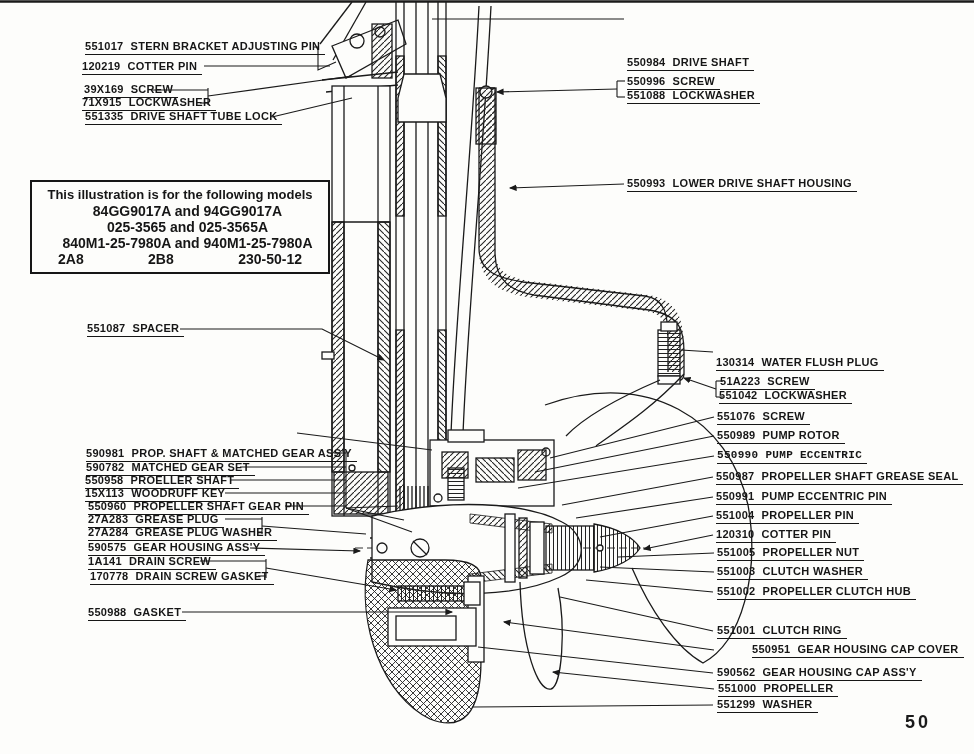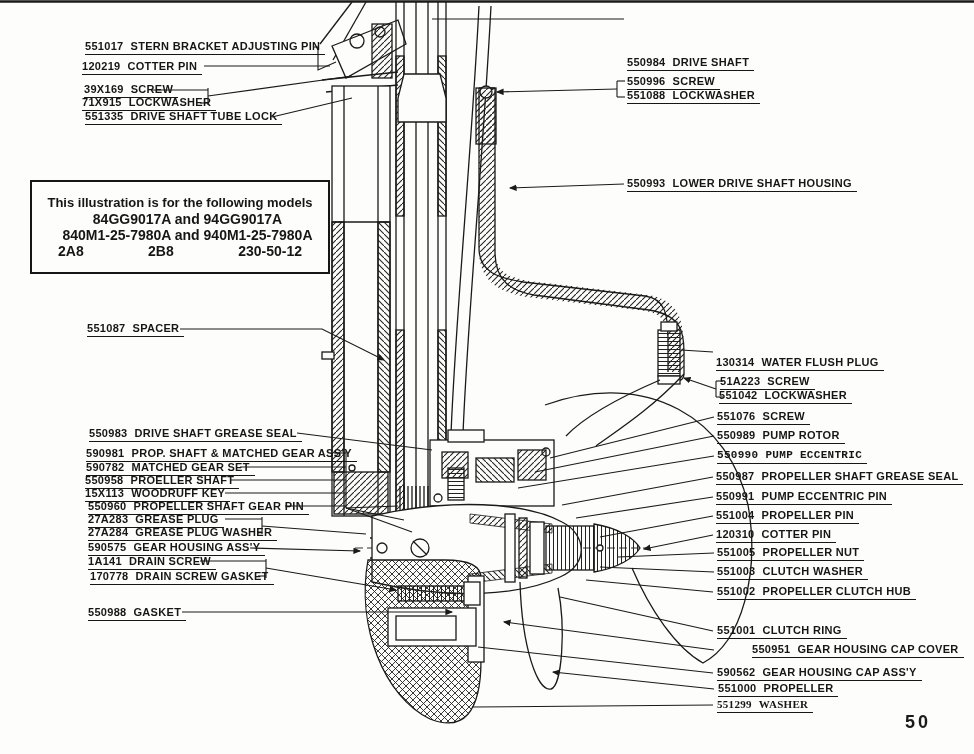--- a/index.html
+++ b/index.html
@@ -220,21 +220,20 @@
     </g>
   </svg>
 
   <div class="callouts">
       <div class="callout" style="left: 85px; top: 40px;"><span class="pn">551017</span><span>STERN BRACKET ADJUSTING PIN</span></div>
       <div class="callout" style="left: 82px; top: 60px;"><span class="pn">120219</span><span>COTTER PIN</span></div>
       <div class="callout" style="left: 84px; top: 83px;"><span class="pn">39X169</span><span>SCREW</span></div>
       <div class="callout" style="left: 82px; top: 96px;"><span class="pn">71X915</span><span>LOCKWASHER</span></div>
       <div class="callout" style="left: 85px; top: 110px;"><span class="pn">551335</span><span>DRIVE SHAFT TUBE LOCK</span></div>
       <div class="callout" style="left: 87px; top: 322px;"><span class="pn">551087</span><span>SPACER</span></div>
-      <div class="callout" style="left: 89px; top: 427px;"><span class="pn">550983</span><span>DRIVE SHAFT GREASE SEAL</span></div>
       <div class="callout" style="left: 86px; top: 447px;"><span class="pn">590981</span><span>PROP. SHAFT &amp; MATCHED GEAR ASS'Y</span></div>
       <div class="callout" style="left: 86px; top: 461px;"><span class="pn">590782</span><span>MATCHED GEAR SET</span></div>
       <div class="callout" style="left: 85px; top: 474px;"><span class="pn">550958</span><span>PROELLER SHAFT</span></div>
       <div class="callout" style="left: 85px; top: 487px;"><span class="pn">15X113</span><span>WOODRUFF KEY</span></div>
       <div class="callout" style="left: 88px; top: 500px;"><span class="pn">550960</span><span>PROPELLER SHAFT GEAR PIN</span></div>
       <div class="callout" style="left: 88px; top: 513px;"><span class="pn">27A283</span><span>GREASE PLUG</span></div>
       <div class="callout" style="left: 88px; top: 526px;"><span class="pn">27A284</span><span>GREASE PLUG WASHER</span></div>
       <div class="callout" style="left: 88px; top: 541px;"><span class="pn">590575</span><span>GEAR HOUSING ASS'Y</span></div>
       <div class="callout" style="left: 88px; top: 555px;"><span class="pn">1A141</span><span>DRAIN SCREW</span></div>
       <div class="callout" style="left: 90px; top: 570px;"><span class="pn">170778</span><span>DRAIN SCREW GASKET</span></div>
@@ -253,26 +252,27 @@
       <div class="callout" style="left: 716px; top: 490px;"><span class="pn">550991</span><span>PUMP ECCENTRIC PIN</span></div>
       <div class="callout" style="left: 716px; top: 509px;"><span class="pn">551004</span><span>PROPELLER PIN</span></div>
       <div class="callout" style="left: 716px; top: 528px;"><span class="pn">120310</span><span>COTTER PIN</span></div>
       <div class="callout" style="left: 717px; top: 546px;"><span class="pn">551005</span><span>PROPELLER NUT</span></div>
       <div class="callout" style="left: 717px; top: 565px;"><span class="pn">551003</span><span>CLUTCH WASHER</span></div>
       <div class="callout" style="left: 717px; top: 585px;"><span class="pn">551002</span><span>PROPELLER CLUTCH HUB</span></div>
       <div class="callout" style="left: 717px; top: 624px;"><span class="pn">551001</span><span>CLUTCH RING</span></div>
       <div class="callout" style="left: 752px; top: 643px;"><span class="pn">550951</span><span>GEAR HOUSING CAP COVER</span></div>
       <div class="callout" style="left: 717px; top: 666px;"><span class="pn">590562</span><span>GEAR HOUSING CAP ASS'Y</span></div>
       <div class="callout" style="left: 718px; top: 682px;"><span class="pn">551000</span><span>PROPELLER</span></div>
-      <div class="callout" style="left: 717px; top: 698px; font-family: Liberation Serif, serif;"><span class="pn">551299</span><span>WASHER</span></div>
+      <div class="callout" style="left: 717px; top: 698px;"><span class="pn">551299</span><span>WASHER</span></div>
     </div>
 
   <div class="models-box">
     <div class="mb-title">This illustration is for the following models</div>
     <div class="mb-line">84GG9017A and 94GG9017A</div>
+    <div class="mb-line">025-3565 and 025-3565A</div>
     <div class="mb-line">840M1-25-7980A and 940M1-25-7980A</div>
     <div class="mb-row">
       <span>2A8</span>
       <span>2B8</span>
       <span>230-50-12</span>
     </div>
   </div>
 
   <div class="pageno">50</div>
 </div>

